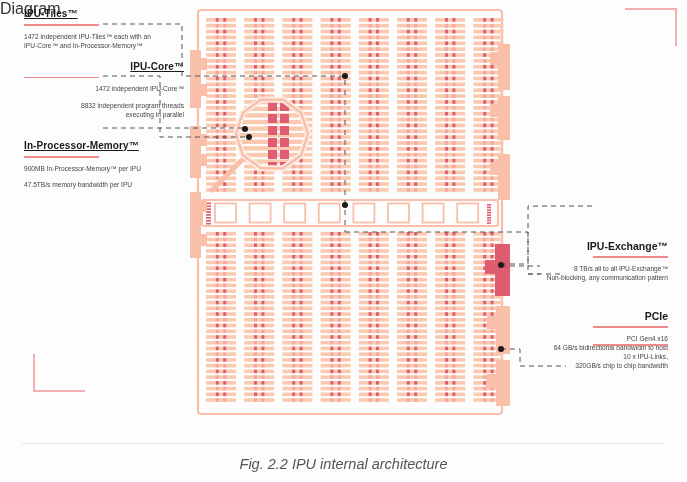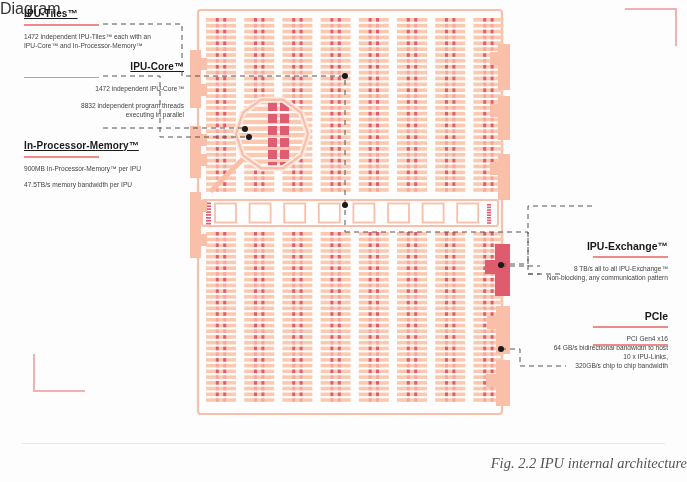--- a/index.html
+++ b/index.html
@@ -35,23 +35,23 @@
   .lbl-rule-r { width: 75px; height: 1.6px; background: #ef8a8a; margin: 0 0 6px auto; }
   .lbl-line-r { font-size: 6.6px; color: #444; line-height: 1.5; margin: 0; }
 
   
   #chip { position: absolute; left: 190px; top: 4px; width: 320px; height: 412px; }
 
   
   #wires { position: absolute; inset: 0; pointer-events: none; }
 
   
-  .caption { position: absolute; left: 0; right: 0; bottom: 10px; text-align: right;
+  .caption { position: absolute; left: 0; right: 0; bottom: 10px; text-align: center;
     font-size: 14.5px; font-style: italic; color: #555;
-    font-family: Liberation Serif, serif; }
+    font-family: Liberation Sans, sans-serif; }
   .cap-rule { position: absolute; left: 22px; right: 22px; bottom: 38px;
     height: 1px; background: #e8e8e8; }
 </style>
 </head>
 <body>
 
 
 
 <div id="root">
 

